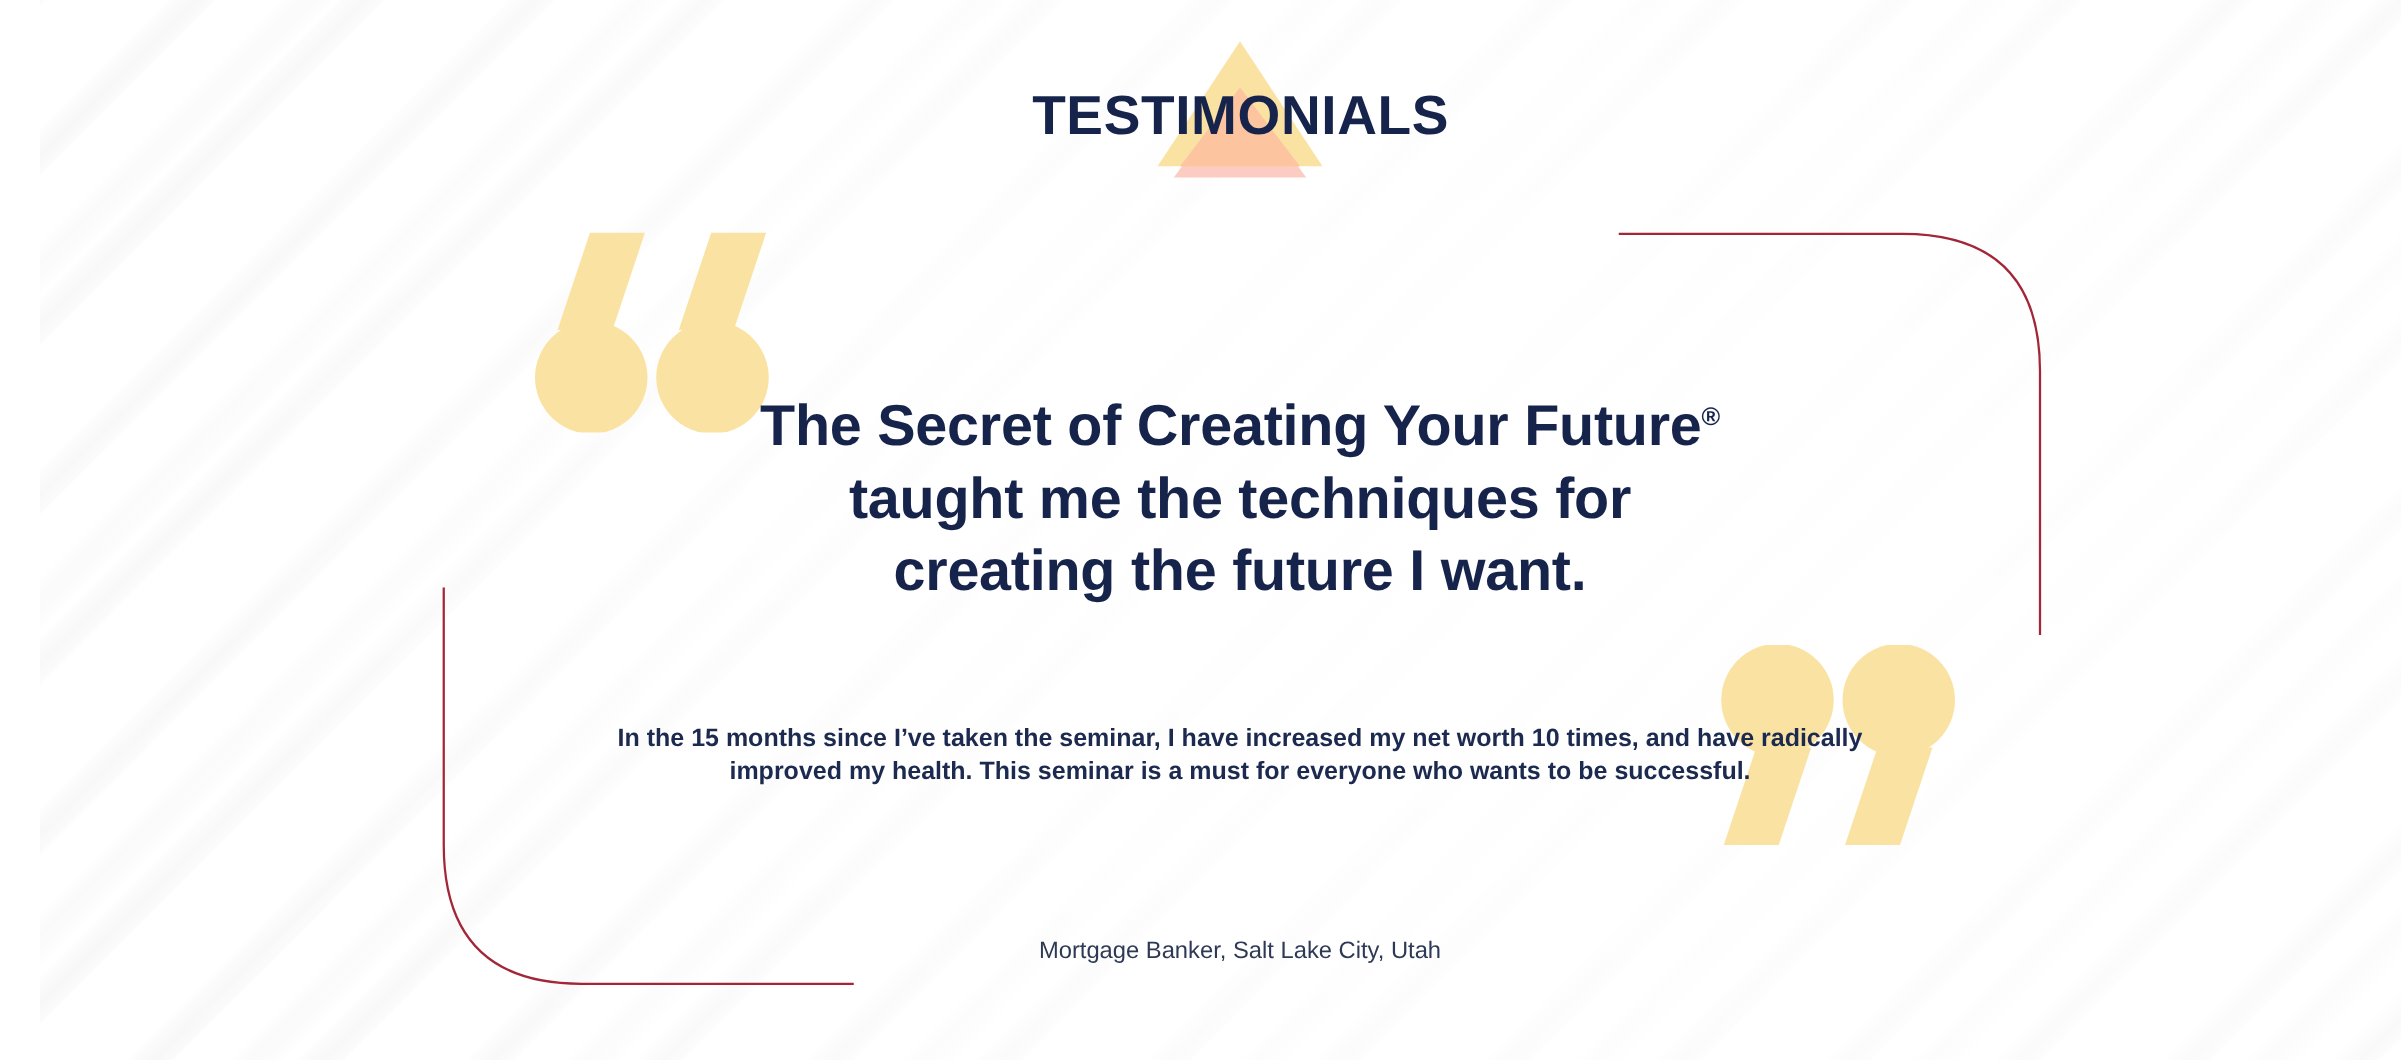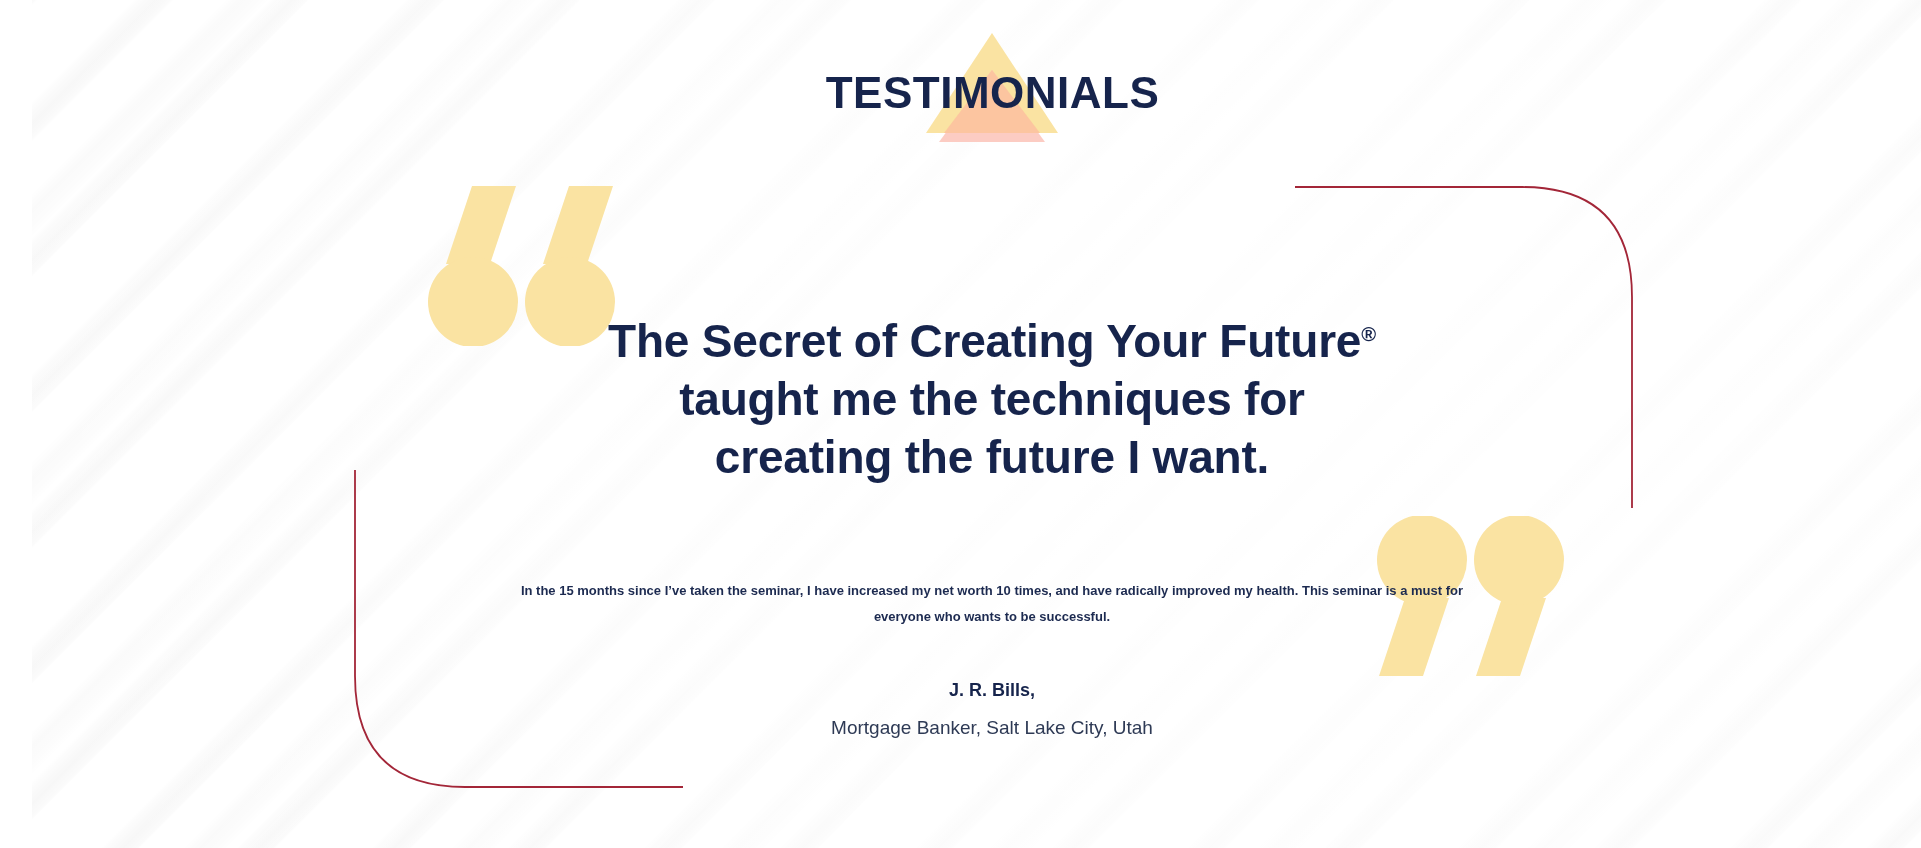--- a/index.html
+++ b/index.html
@@ -148,41 +148,41 @@
     vertical-align:super;
     font-weight:bold;
   }
 
   .quote-body {
     position:absolute;
     left:460px;
     top:578px;
     width:1000px;
     text-align:center;
-    font-size:13px;
+    font-size:20px;
     line-height:26px;
     font-weight:bold;
     color:#1C2A50;
   }
 
   .attrib-name {
     position:absolute;
     left:460px;
     top:680px;
     width:1000px;
     text-align:center;
     font-size:18px;
     font-weight:bold;
     color:#16244C;
   }
 
   .attrib-role {
     position:absolute;
     left:460px;
-    top:717px;
+    top:750px;
     width:1000px;
     text-align:center;
     font-size:19px;
     font-weight:normal;
     color:#2E3A55;
   }
 </style>
 </head>
 <body>
 
@@ -237,19 +237,18 @@
   </div>
 
   <div class="section-title">TESTIMONIALS</div>
 
   <div class="content">
 
     <div class="quote-heading"><span>The Secret of Creating Your Future</span><sup>®</sup><span> taught me the techniques for creating the future I want.</span></div>
 
     <div class="quote-body">In the 15 months since I’ve taken the seminar, I have increased my net worth 10 times, and have radically improved my health. This seminar is a must for everyone who wants to be successful.</div>
 
-    <div class="attrib-name">J. R. Bills,</div>
 
     <div class="attrib-role">Mortgage Banker, Salt Lake City, Utah</div>
 
   </div>
 
 </div>
 
 </body></html>

